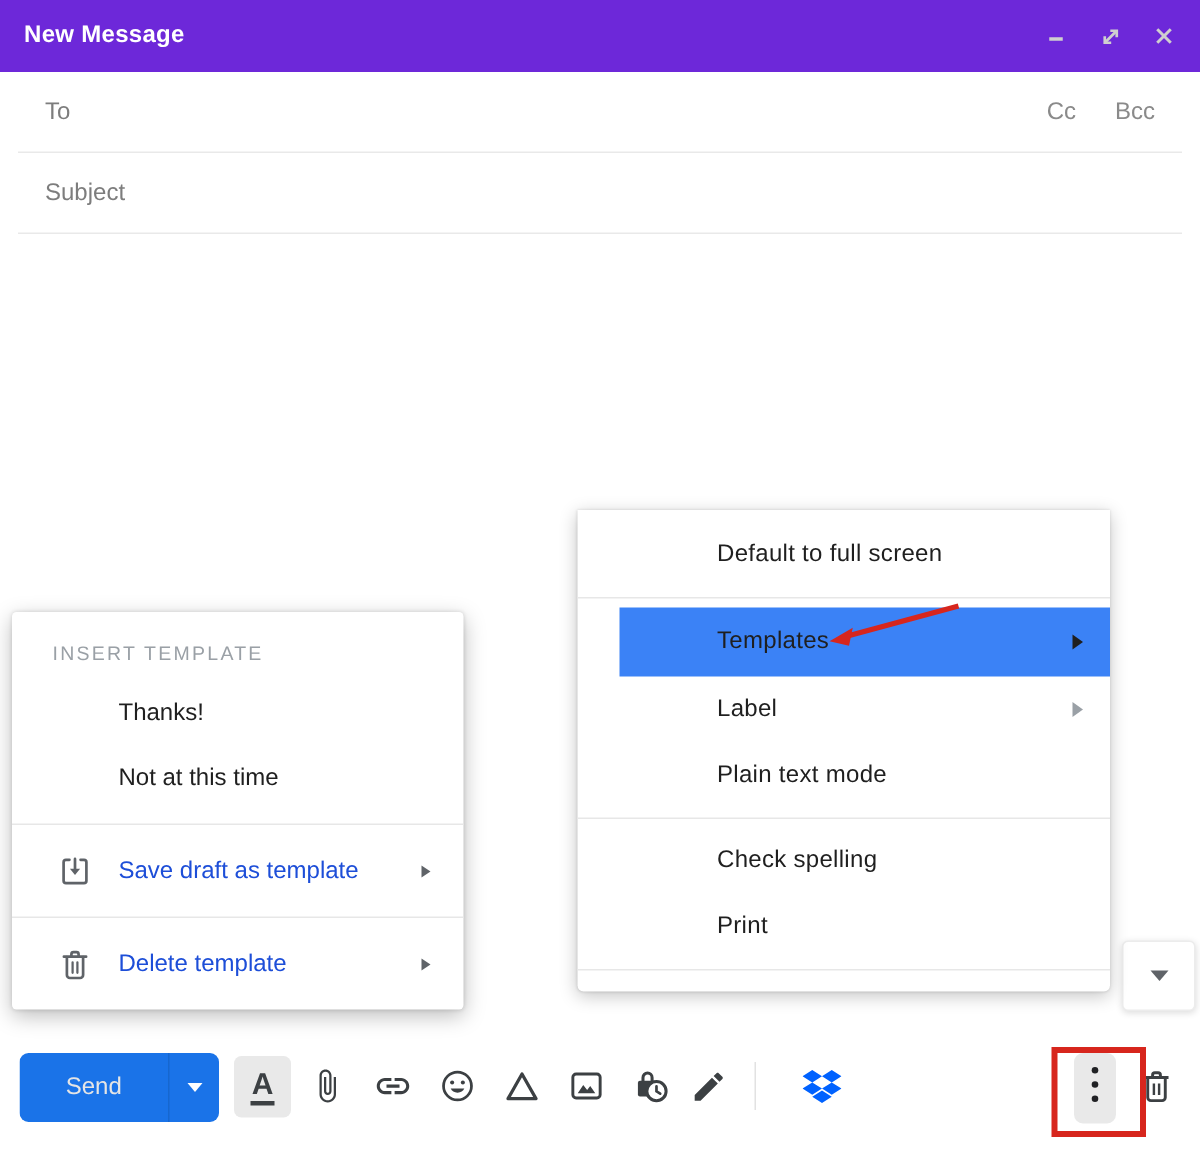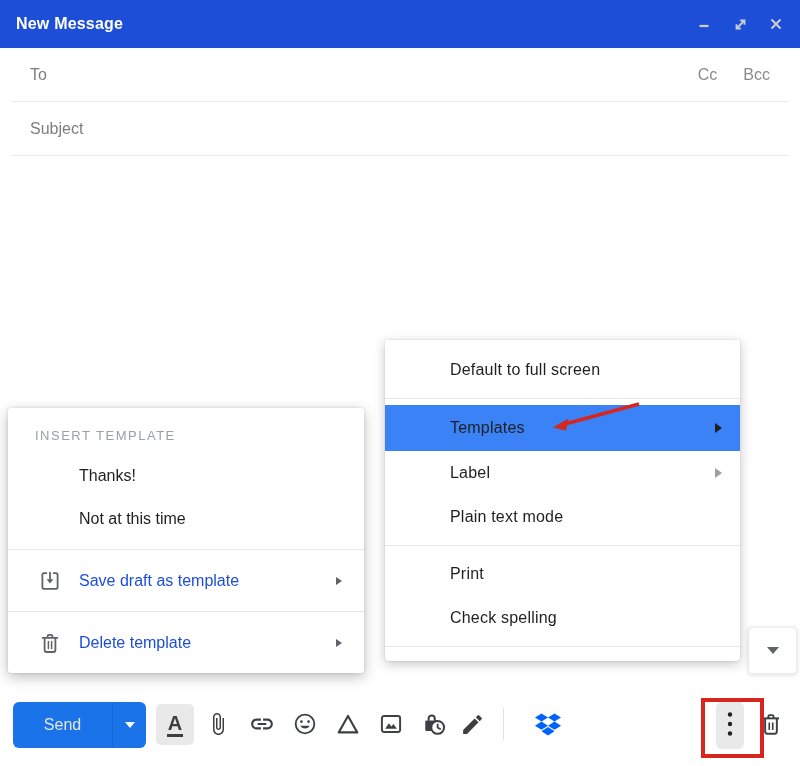--- a/index.html
+++ b/index.html
@@ -2,21 +2,21 @@
 <html><head>
 <meta charset="utf-8">
 <style>
   html,body{margin:0;padding:0;}
   body{
     width:800px;height:766px;position:relative;overflow:hidden;
     background:#ffffff;font-family:"Liberation Sans",sans-serif;
     -webkit-font-smoothing:antialiased;
   }
   
-  .titlebar{position:absolute;top:0;left:0;right:0;height:48px;background:#1d4ed8;
+  .titlebar{position:absolute;top:0;left:0;right:0;height:48px;background:#6d28d9;
     display:flex;align-items:center;padding:0 16px;box-sizing:border-box;}
   .titlebar .title{color:#ffffff;font-size:16px;font-weight:bold;letter-spacing:.2px;}
   .win-controls{margin-left:auto;display:flex;align-items:center;gap:20px;}
   .win-btn{width:16px;height:16px;display:flex;align-items:center;justify-content:center;cursor:pointer;}
   .win-btn svg{display:block;}
 
   
   .field-row{position:absolute;left:0;right:0;display:flex;align-items:center;
     padding:0 30px;box-sizing:border-box;font-size:16px;color:#7d7d7d;}
   .row-to{top:48px;height:53px;}
@@ -25,30 +25,30 @@
   .ccbcc span{cursor:pointer;}
   .hr{position:absolute;left:12px;right:12px;border-top:1px solid #e9e9e9;height:0;}
   .hr-1{top:101px;} .hr-2{top:155px;}
   .message-body{position:absolute;left:0;right:0;top:156px;height:540px;}
 
   
   .more-menu{position:absolute;left:385px;top:340px;width:355px;background:#fff;
     border-radius:0 0 4px 4px;padding:8px 0;z-index:5;box-sizing:border-box;
     box-shadow:0 3px 12px rgba(0,0,0,.23),0 0 2px rgba(0,0,0,.14);}
   .mi{height:44px;display:flex;align-items:center;padding:0 18px 0 65px;
-    font-size:16px;color:#1f1f1f;cursor:pointer;letter-spacing:.2px;}
+    font-size:16px;color:#1f1f1f;cursor:pointer;letter-spacing:.2px;margin-left:28px;}
   .mi.hl{background:#3b82f6;height:46px;}
   .mdiv{border-top:1px solid #e7e7e7;margin:6px 0;}
   .sub-arrow{margin-left:auto;width:0;height:0;border-top:5px solid transparent;
     border-bottom:5px solid transparent;border-left:7px solid #1f1f1f;}
   .sub-arrow.lt{border-left-color:#9aa0a6;}
   .sub-arrow.sm{border-top-width:4px;border-bottom-width:4px;border-left-width:6px;border-left-color:#5f6368;}
 
   
-  .tpl-menu{position:absolute;left:8px;top:408px;width:356px;background:#fff;
+  .tpl-menu{position:absolute;left:8px;top:408px;width:301px;background:#fff;
     border-radius:3px;padding:10px 0 9px;z-index:6;box-sizing:border-box;
     box-shadow:0 4px 14px rgba(0,0,0,.26),0 0 3px rgba(0,0,0,.14);}
   .tpl-header{height:36px;line-height:36px;padding-left:27px;font-size:13px;
     color:#9aa0a6;letter-spacing:1.5px;font-weight:500;}
   .tpl-item{height:43px;line-height:43px;padding-left:71px;font-size:16px;color:#1f1f1f;cursor:pointer;}
   .tpl-div{border-top:1px solid #e7e7e7;margin:9px 0;}
   .tpl-action{height:43px;display:flex;align-items:center;padding:0 22px 0 30px;cursor:pointer;}
   .tpl-action .a-icon{width:24px;height:24px;margin-right:17px;flex:none;}
   .tpl-action .a-label{font-size:16px;color:#1d4ed8;}
 
@@ -144,24 +144,24 @@
   </div>
   <div class="mi">
     <span>Label</span>
     <span class="sub-arrow lt"></span>
   </div>
   <div class="mi">
     <span>Plain text mode</span>
   </div>
   <div class="mdiv"></div>
   <div class="mi">
+    <span>Check spelling</span>
+  </div>
+  <div class="mi">
     <span>Print</span>
-  </div>
-  <div class="mi">
-    <span>Check spelling</span>
   </div>
   <div class="mdiv"></div>
 </div>
 
 <div class="tpl-menu">
   <div class="tpl-header">INSERT TEMPLATE</div>
   <div class="tpl-item">Thanks!</div>
   <div class="tpl-item">Not at this time</div>
   <div class="tpl-div"></div>
   <div class="tpl-action">

